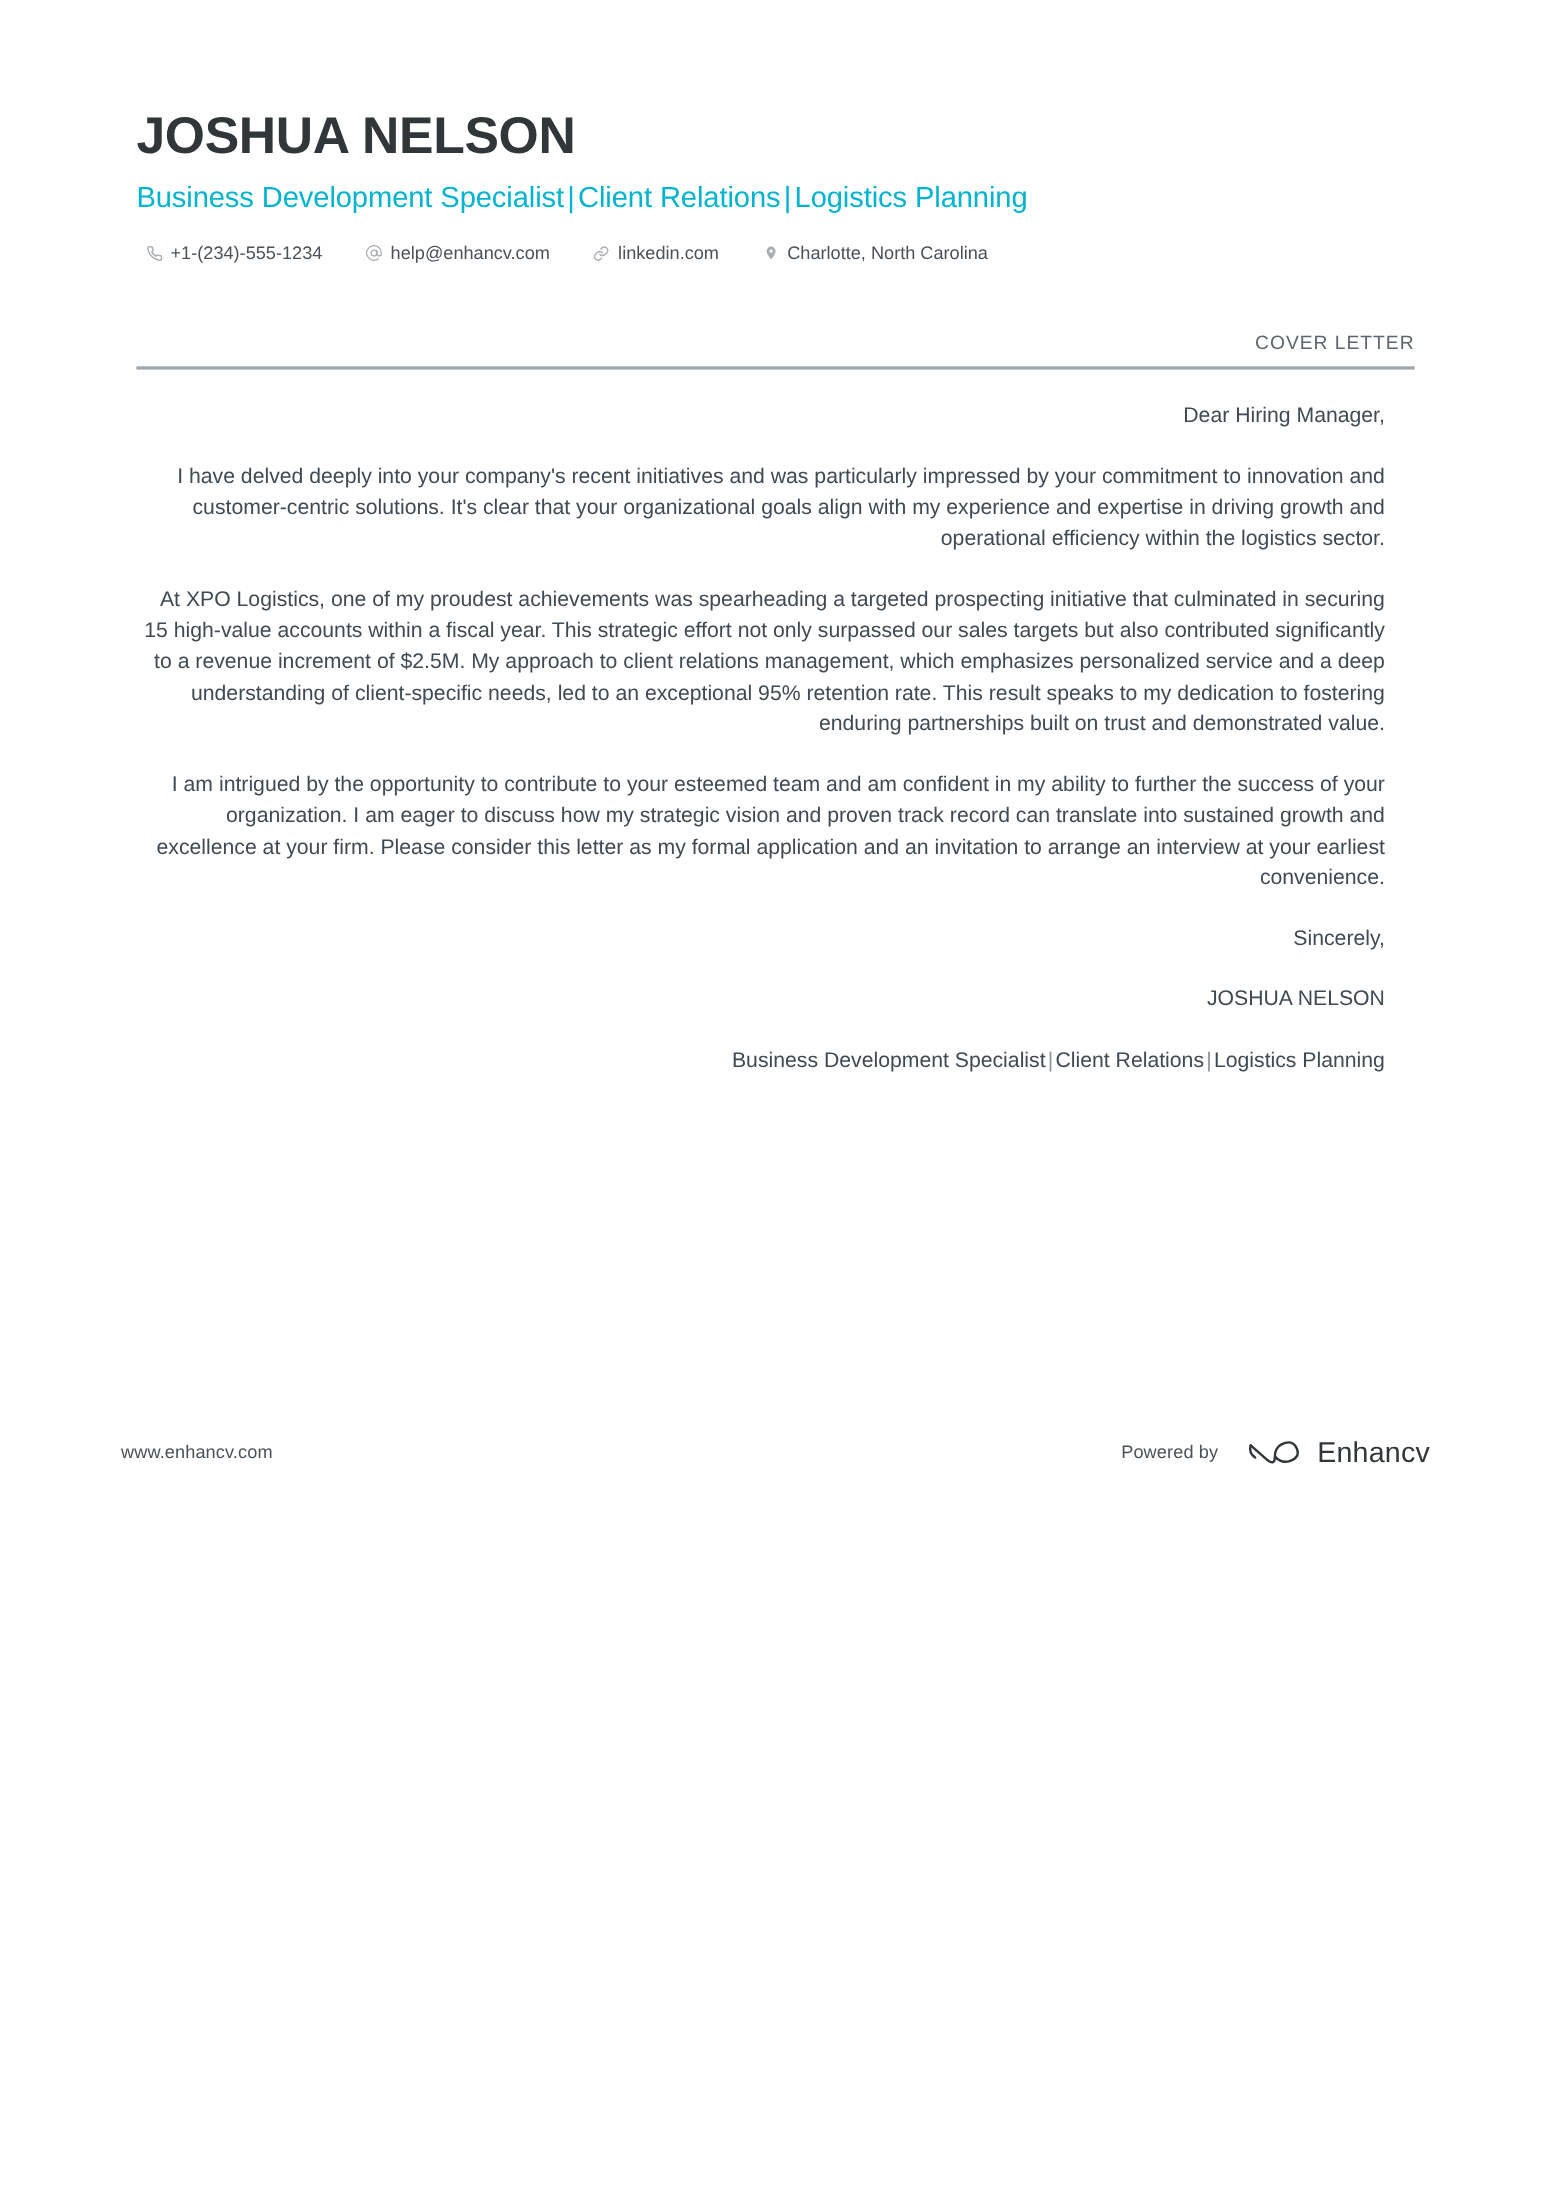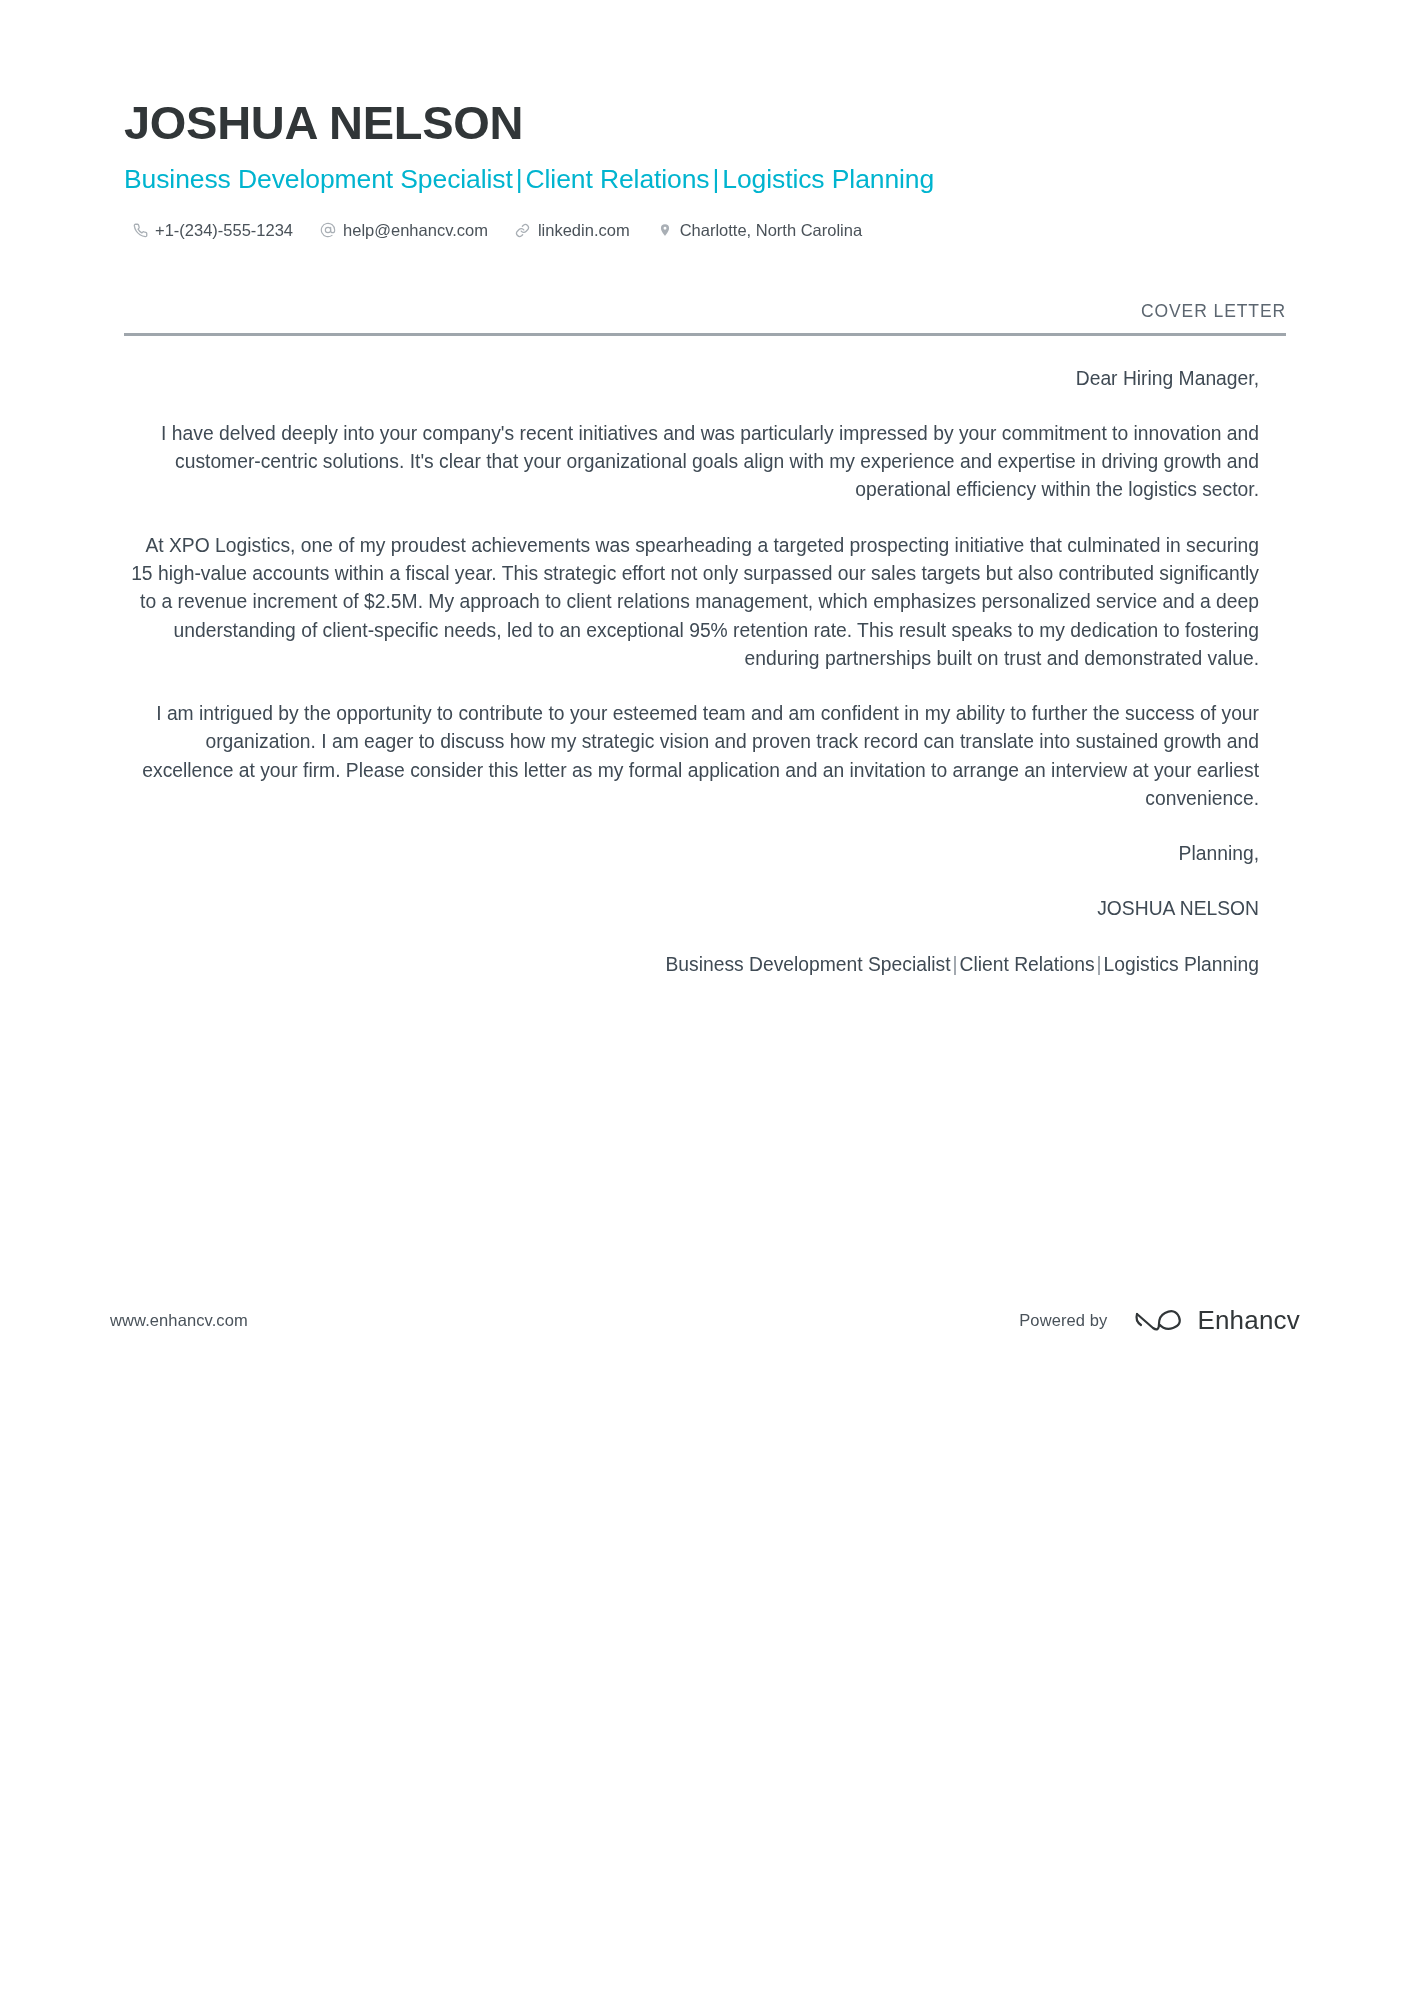--- a/index.html
+++ b/index.html
@@ -52,21 +52,21 @@
     padding: 0 3px;
     font-weight: 300;
   }
 
   
   .contact-row {
     margin-top: 26px;
     display: flex;
     align-items: center;
     flex-wrap: wrap;
-    gap: 0;
+    gap: 12px;
     padding-left: 8px;
   }
 
   .contact-item {
     display: flex;
     align-items: center;
     font-size: 16.5px;
     color: #4a5259;
     margin-right: 27px;
     line-height: 1;
@@ -246,21 +246,21 @@
     <div class="letter">
 
       <p class="salutation">Dear Hiring Manager,</p>
 
       <p>I have delved deeply into your company's recent initiatives and was particularly impressed by your commitment to innovation and customer-centric solutions. It's clear that your organizational goals align with my experience and expertise in driving growth and operational efficiency within the logistics sector.</p>
 
       <p>At XPO Logistics, one of my proudest achievements was spearheading a targeted prospecting initiative that culminated in securing 15 high-value accounts within a fiscal year. This strategic effort not only surpassed our sales targets but also contributed significantly to a revenue increment of $2.5M. My approach to client relations management, which emphasizes personalized service and a deep understanding of client-specific needs, led to an exceptional 95% retention rate. This result speaks to my dedication to fostering enduring partnerships built on trust and demonstrated value.</p>
 
       <p>I am intrigued by the opportunity to contribute to your esteemed team and am confident in my ability to further the success of your organization. I am eager to discuss how my strategic vision and proven track record can translate into sustained growth and excellence at your firm. Please consider this letter as my formal application and an invitation to arrange an interview at your earliest convenience.</p>
 
-      <p class="sign-off">Planning,</p>
+      <p class="sign-off">Sincerely,</p>
 
       <p class="signature-name">JOSHUA NELSON</p>
 
       <p class="signature-title">
         <span>Business Development Specialist</span><span class="sep">|</span><span>Client Relations</span><span class="sep">|</span><span>Logistics Planning</span>
       </p>
 
     </div>
   </div>
 

